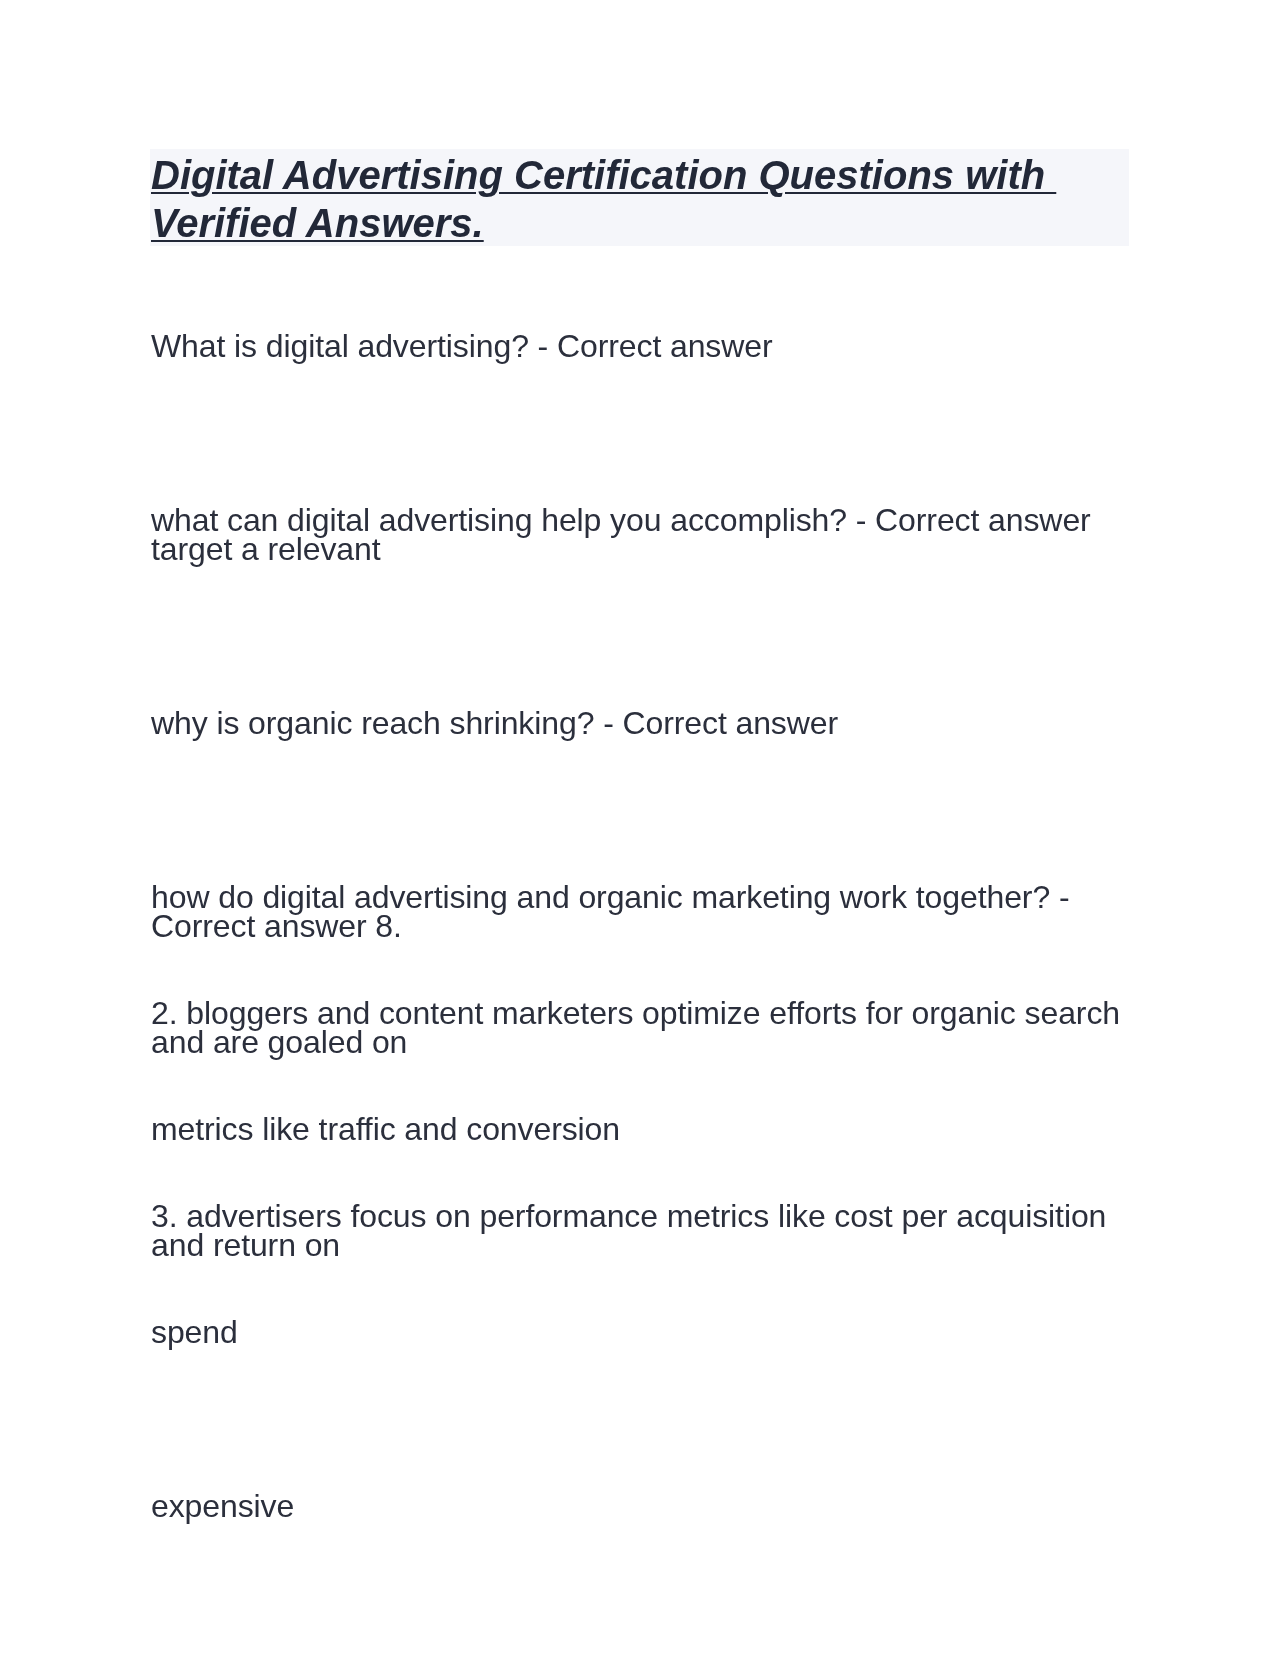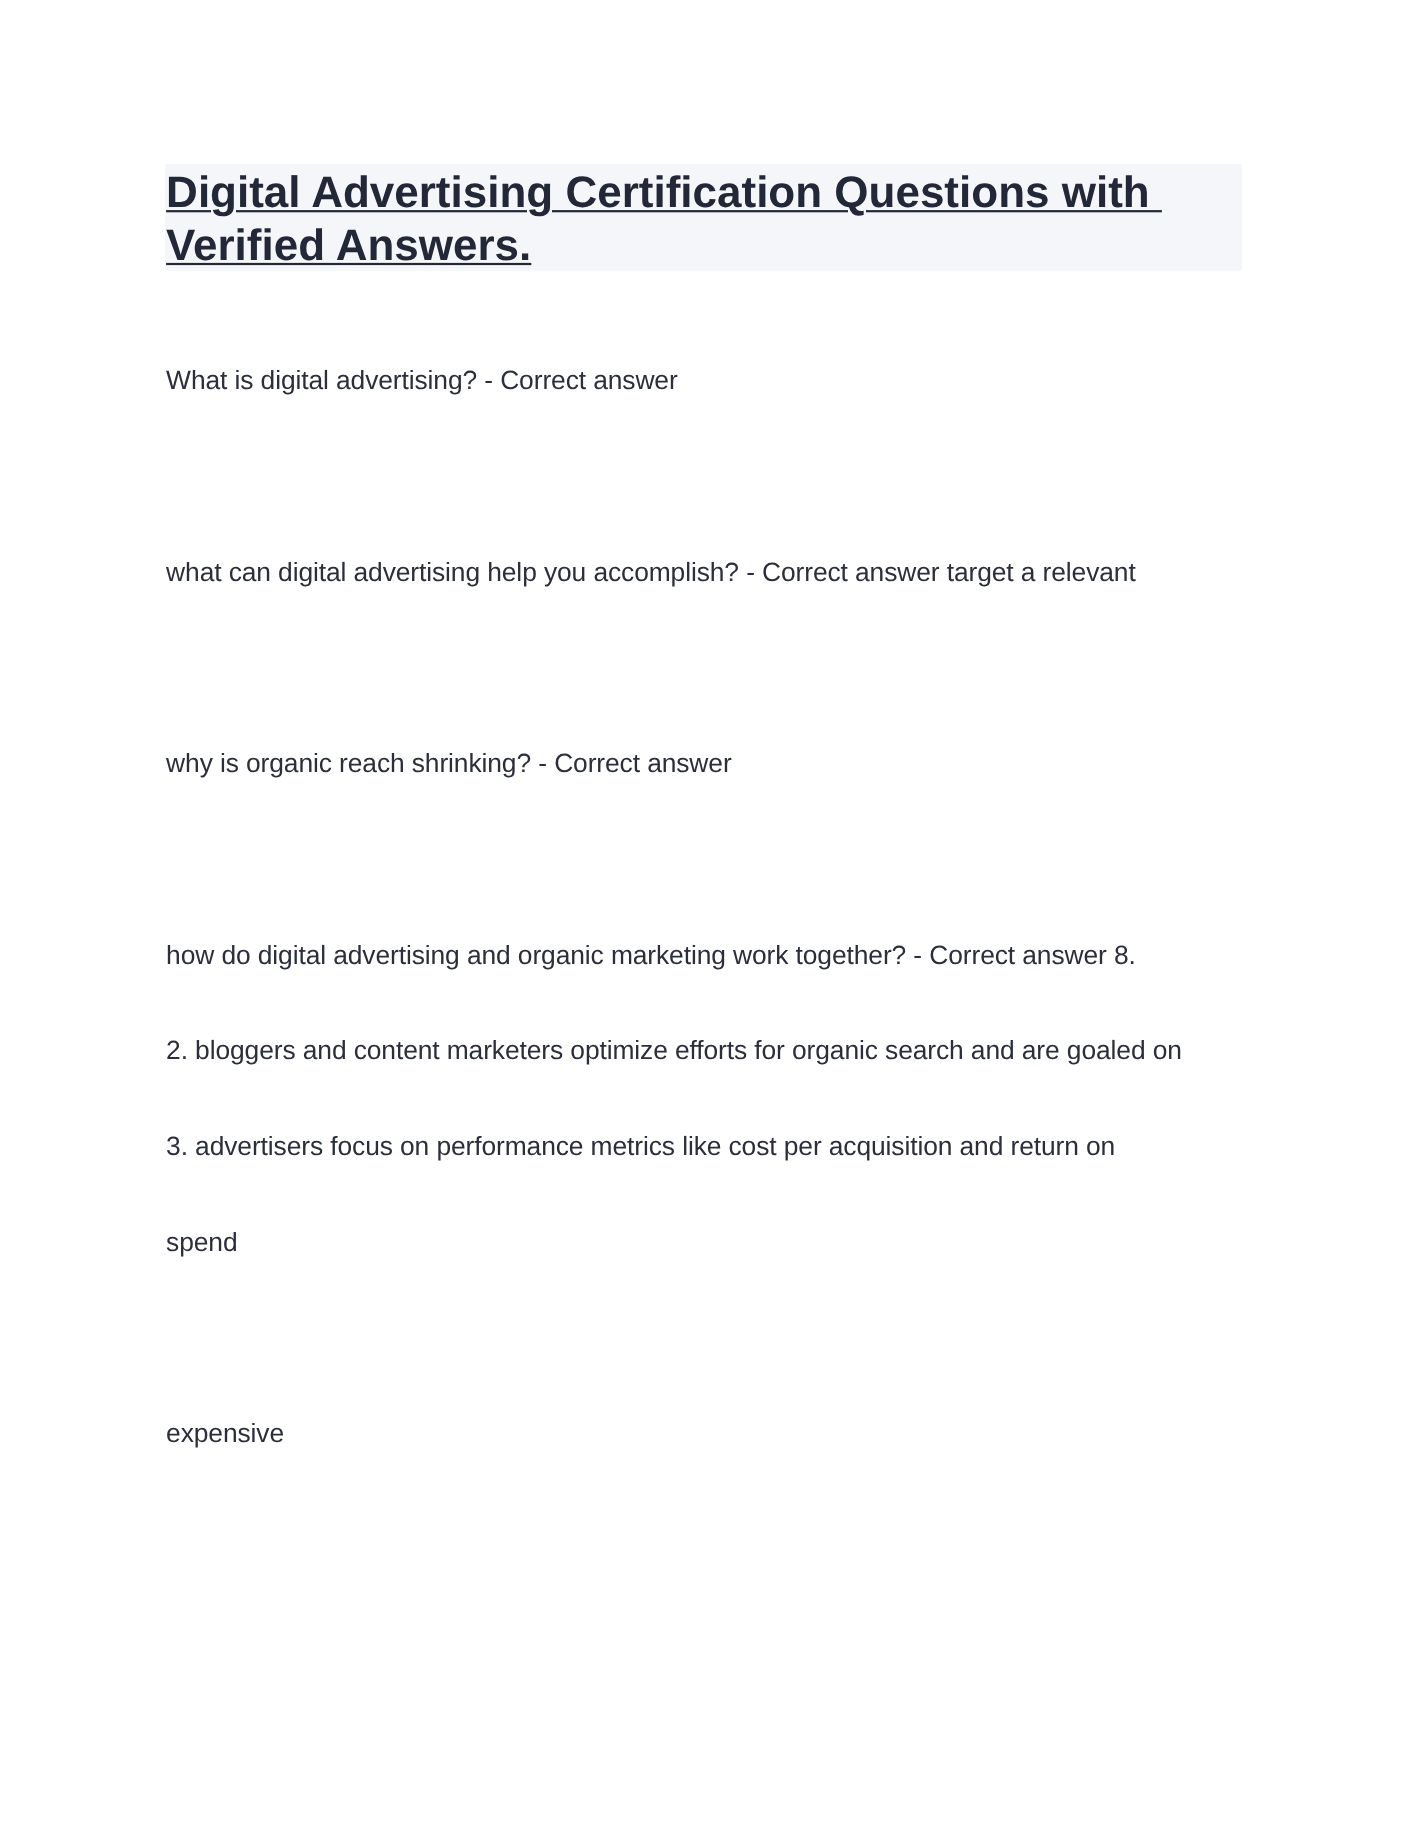--- a/index.html
+++ b/index.html
@@ -34,26 +34,27 @@
     font-family: "Liberation Sans", sans-serif;
     font-weight: bold;
     font-size: 40px;
     line-height: 48px;
     color: #222838;
     text-decoration: underline;
     text-decoration-thickness: 2px;
     text-underline-offset: 3px;
     padding-top: 2px;
     white-space: pre-wrap;
+    font-style: italic;
   }
   .qa-list {
     margin-top: 28px;
   }
   .qa {
-    font-size: 24px;
+    font-size: 32px;
     line-height: 29px;
     margin: 0 0 29px 0;
     white-space: pre-wrap;
     letter-spacing: -0.1px;
   }
   .qa .line {
     display: block;
   }
 </style>
 </head>
@@ -70,20 +71,21 @@
     </p>
     <p class="qa">
       <span class="line">what can digital advertising help you accomplish? - Correct answer target a relevant</span>
     </p>
     <p class="qa">
       <span class="line">why is organic reach shrinking? - Correct answer</span>
     </p>
     <p class="qa">
       <span class="line">how do digital advertising and organic marketing work together? - Correct answer 8.</span>
       <span class="line">2. bloggers and content marketers optimize efforts for organic search and are goaled on</span>
+      <span class="line">metrics like traffic and conversion</span>
       <span class="line">3. advertisers focus on performance metrics like cost per acquisition and return on</span>
       <span class="line">spend</span>
     </p>
     <p class="qa">
       <span class="line">expensive</span>
       
       
       
     </p>
 

